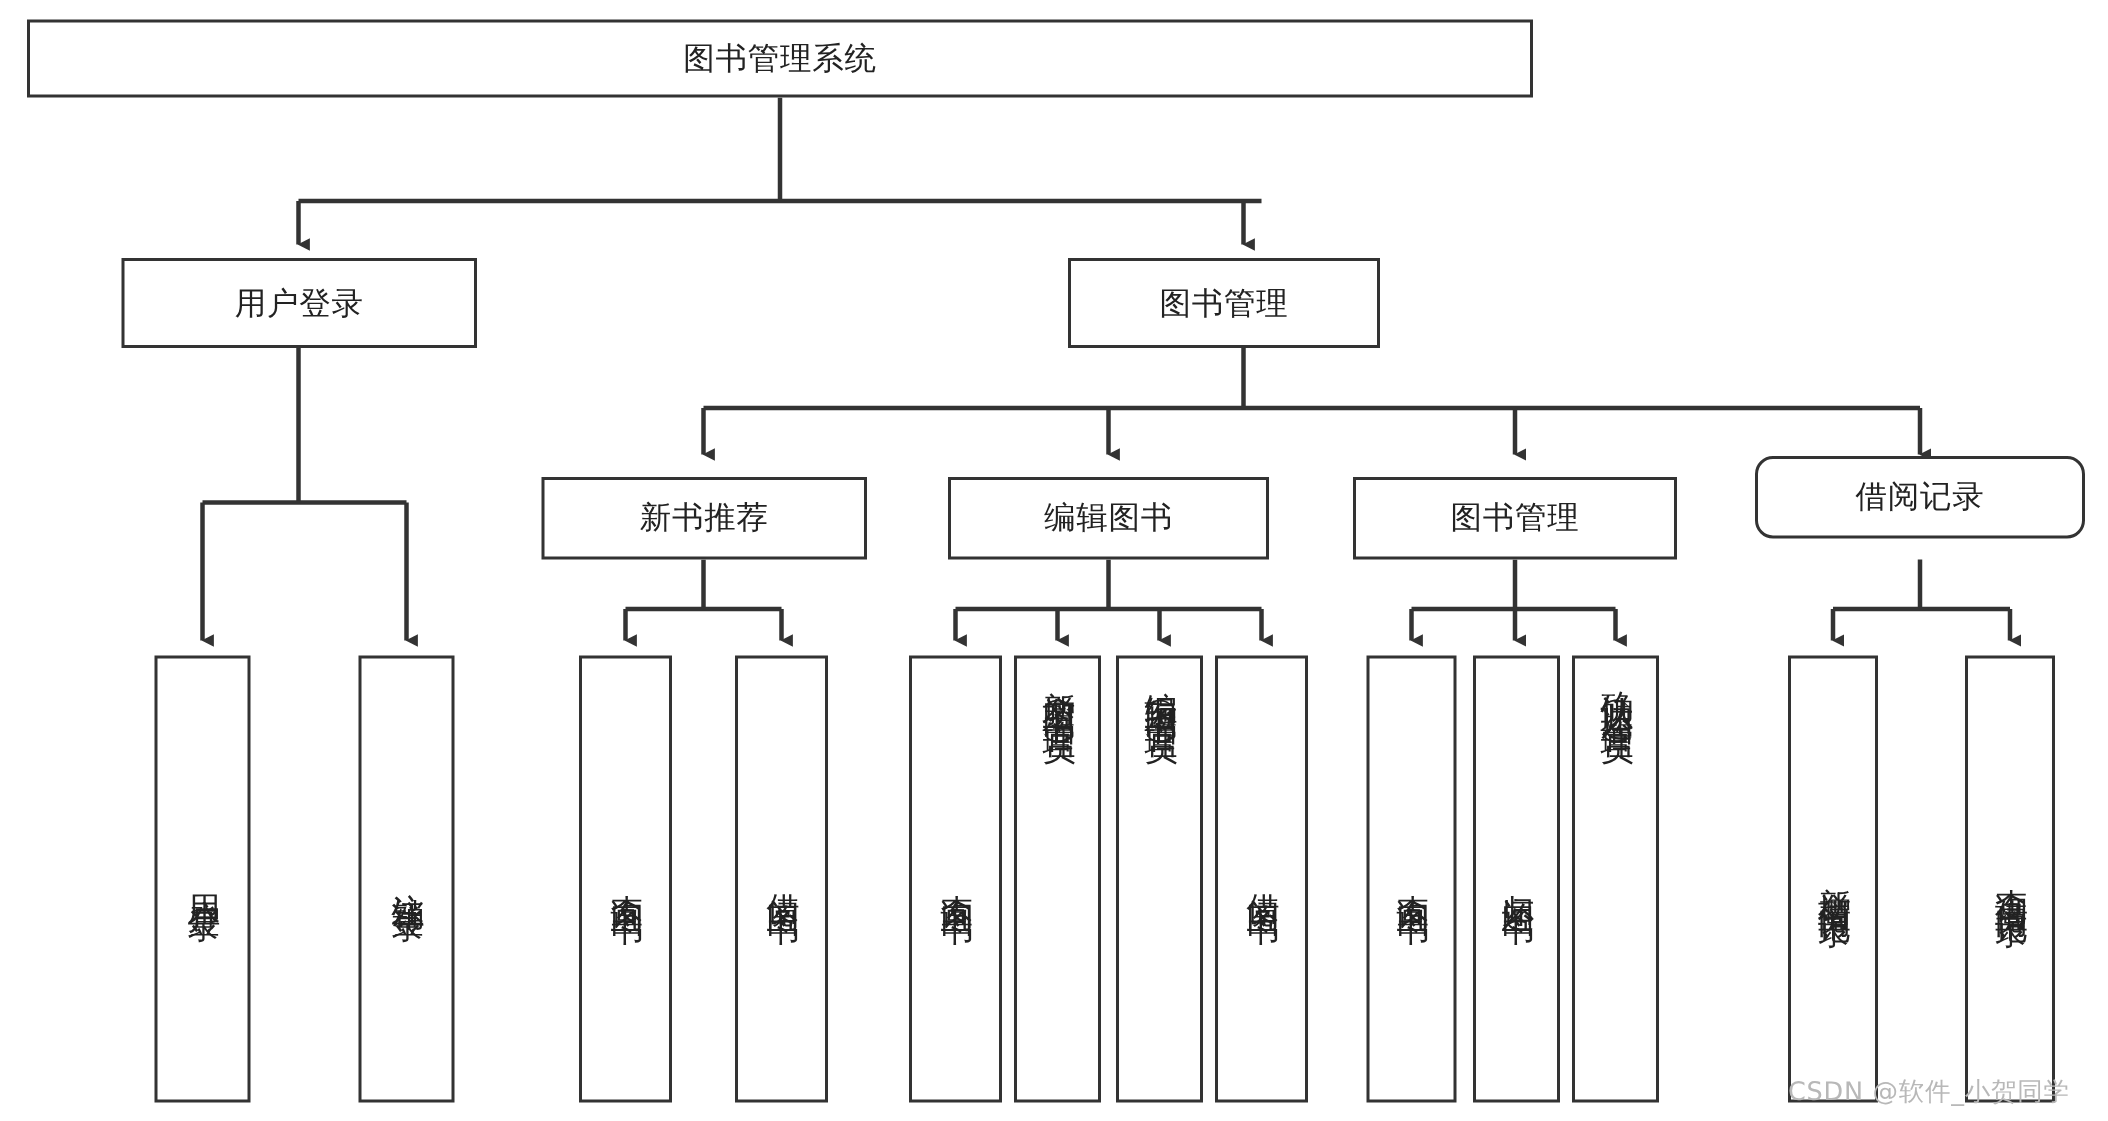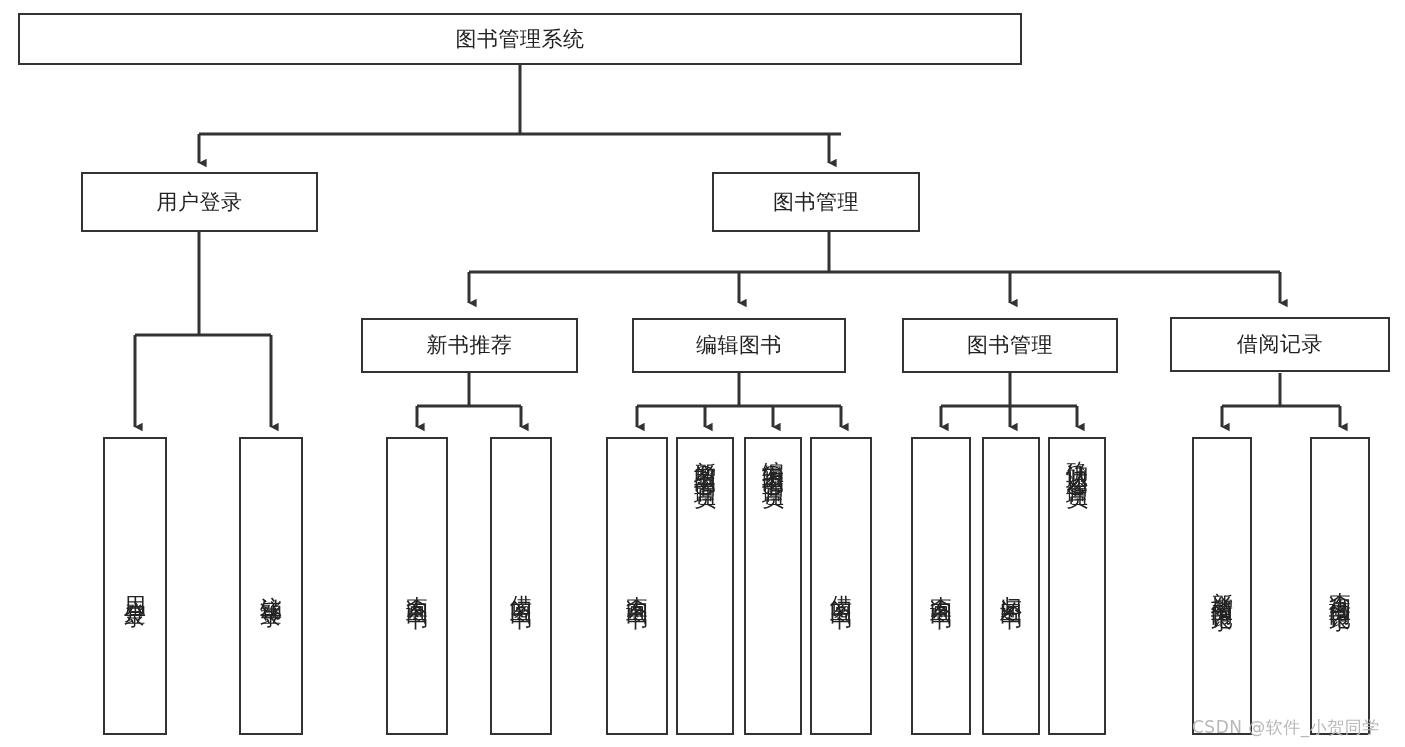--- a/index.html
+++ b/index.html
@@ -139,21 +139,21 @@
 
   <div class="node" style="left:361px; top:318px; width:217px; height:55px;">
     <span class="lbl">新书推荐</span>
   </div>
   <div class="node" style="left:632px; top:318px; width:214px; height:55px;">
     <span class="lbl">编辑图书</span>
   </div>
   <div class="node" style="left:902px; top:318px; width:216px; height:55px;">
     <span class="lbl">图书管理</span>
   </div>
-  <div class="node" style="left:1170px; top:317px; width:220px; height:55px;">
+  <div class="node" style="left:1170px; top:304px; width:220px; height:55px;border-radius:12px;">
     <span class="lbl">借阅记录</span>
   </div>
 
   <div class="node vert centered" style="left:103px; top:437px; width:64px; height:298px;">
     <span class="lbl">用户登录</span>
   </div>
   <div class="node vert centered" style="left:239px; top:437px; width:64px; height:298px;">
     <span class="lbl">注销登录</span>
   </div>
 

